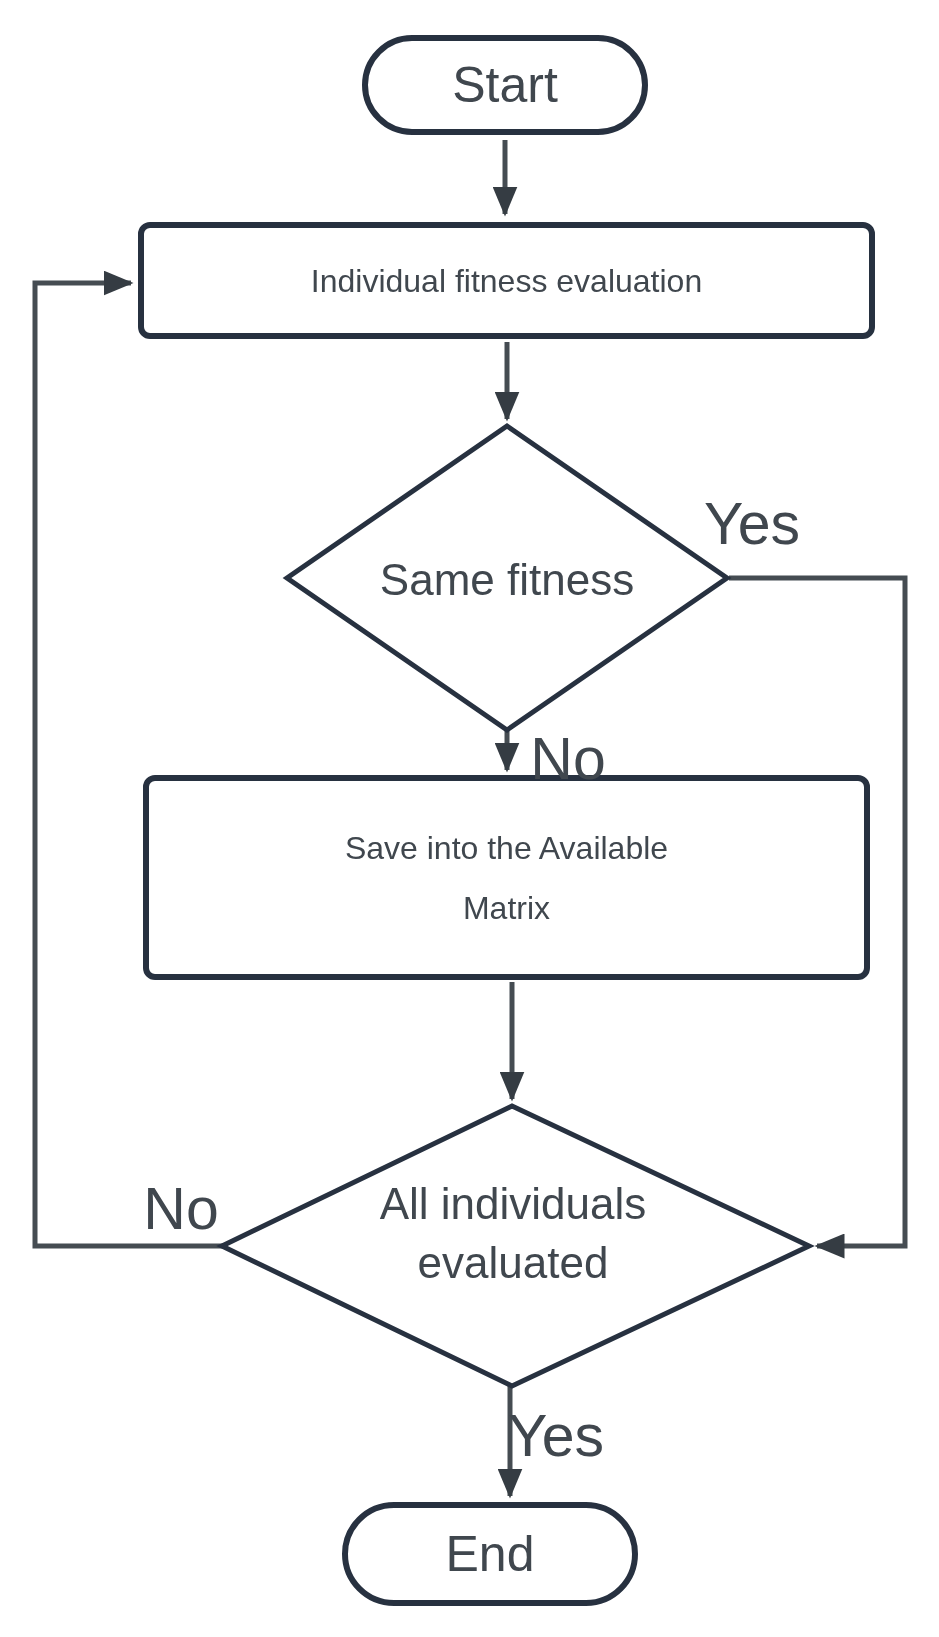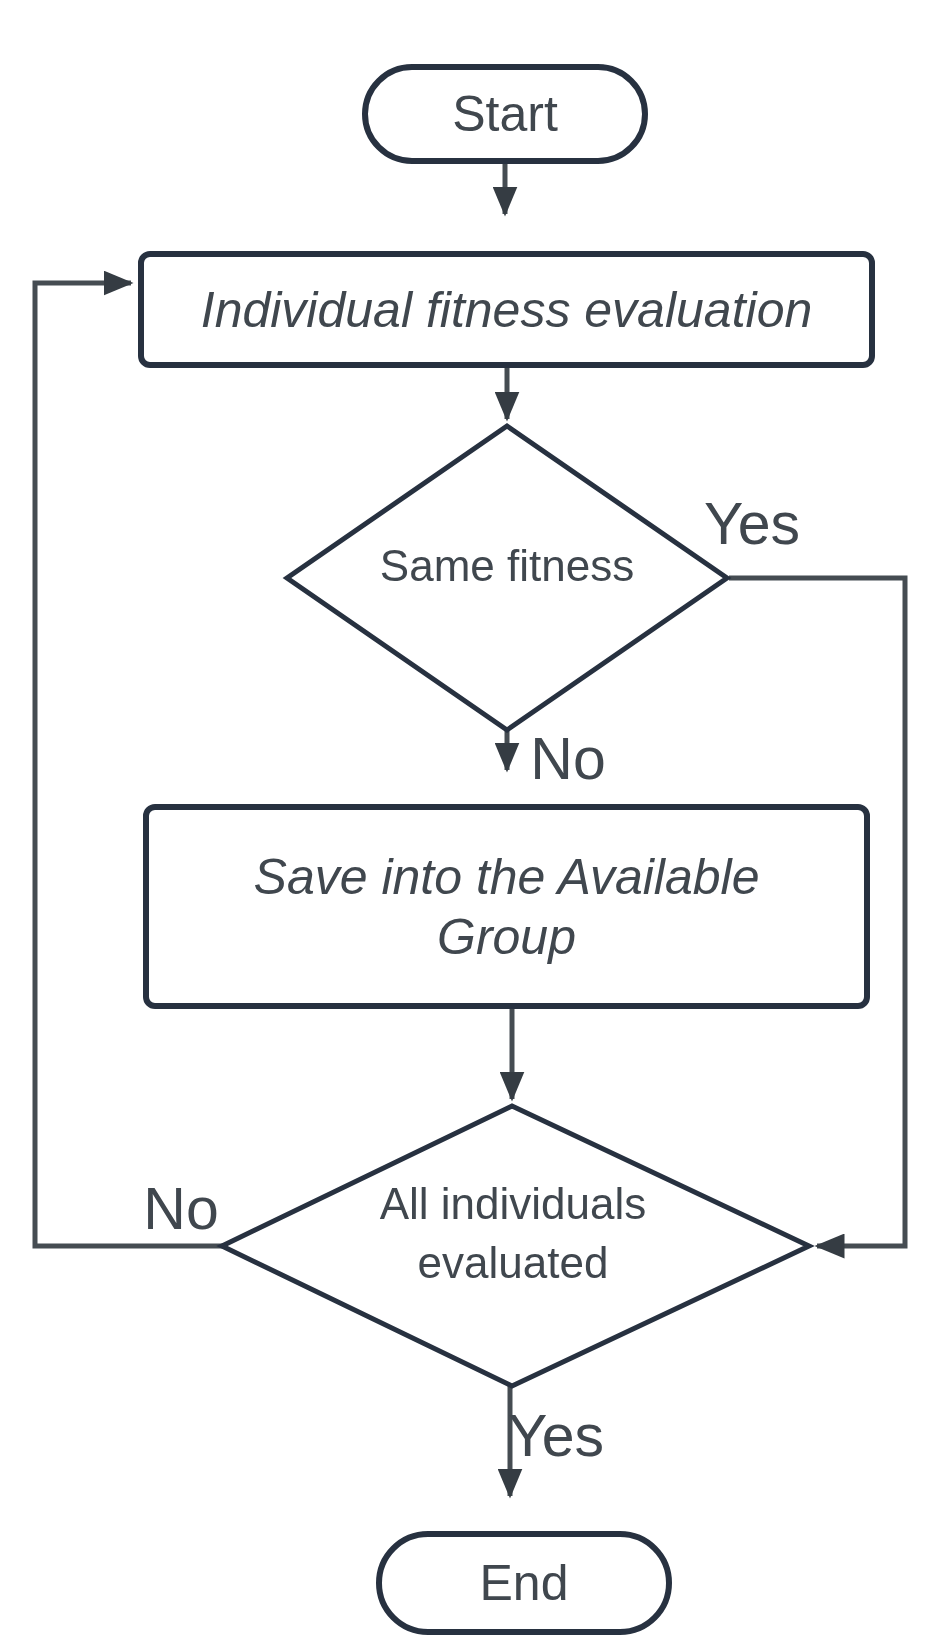--- a/index.html
+++ b/index.html
@@ -28,52 +28,50 @@
     z-index: 2;
     box-sizing: border-box;
     background: #ffffff;
     border: 6px solid #273140;
     display: flex;
     flex-direction: column;
     align-items: center;
     justify-content: center;
     text-align: center;
     color: #40474e;
-    margin-top: 29px;
   }
   .terminator {
     border-radius: 52px;
     font-size: 50px;
   }
   .process {
     border-radius: 12px;
-    font-size: 50px;
+    font-size: 32px;
     line-height: 60px;
-    font-style: italic;
   }
   #node-start   { left: 362px; top: 35px;   width: 286px; height: 100px; }
   #node-fitness { left: 138px; top: 222px;  width: 737px; height: 117px; }
   #node-save    { left: 143px; top: 775px;  width: 727px; height: 205px; }
-  #node-end     { left: 376px; top: 1502px; width: 296px; height: 104px; text-align: center; }
+  #node-end     { left: 342px; top: 1502px; width: 296px; height: 104px; text-align: center; }
 
   .diamond-text {
     position: absolute;
     z-index: 3;
     transform: translate(-50%, -50%);
     display: flex;
     flex-direction: column;
     align-items: center;
     justify-content: center;
     text-align: center;
     color: #40474e;
     font-size: 44px;
     line-height: 59px;
     white-space: nowrap;
   }
-  #text-same-fitness  { left: 507px; top: 565px; gap: 12px; }
+  #text-same-fitness  { left: 507px; top: 579px; gap: 12px; }
   #text-all-evaluated { left: 513px; top: 1233px; }
 
   .edge-label {
     position: absolute;
     z-index: 4;
     transform: translate(-50%, -50%);
     color: #40474e;
     font-size: 59px;
     white-space: nowrap;
   }
@@ -116,21 +114,21 @@
   <div class="node process" id="node-fitness">
     <span>Individual fitness evaluation</span>
   </div>
 
   <div class="diamond-text" id="text-same-fitness">
     <span>Same fitness</span>
   </div>
 
   <div class="node process" id="node-save">
     <span>Save into the Available</span>
-    <span>Group</span>
+    <span>Matrix</span>
   </div>
 
   <div class="diamond-text" id="text-all-evaluated">
     <span>All individuals</span>
     <span>evaluated</span>
   </div>
 
   <div class="node terminator" id="node-end">
     <span>End</span>
   </div>

